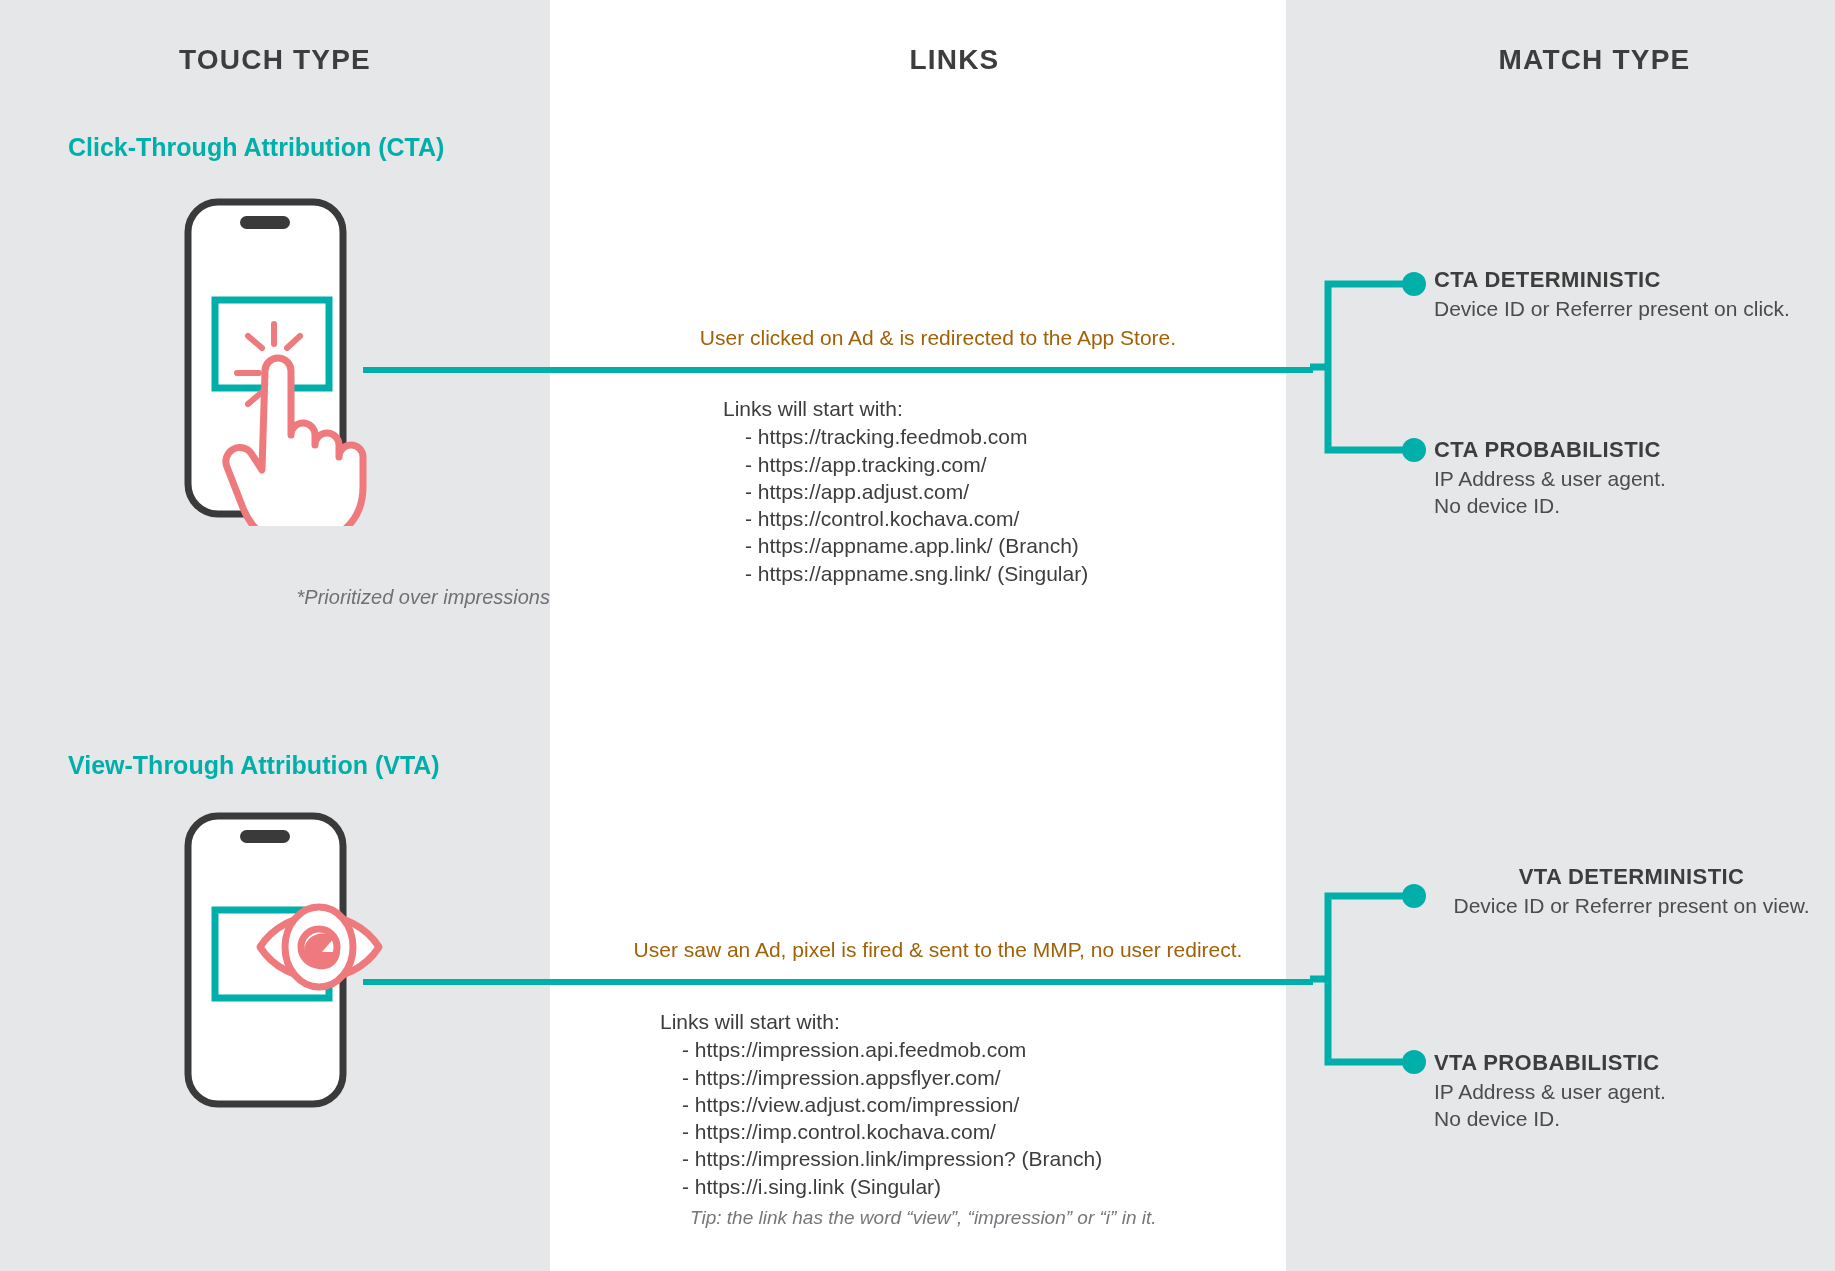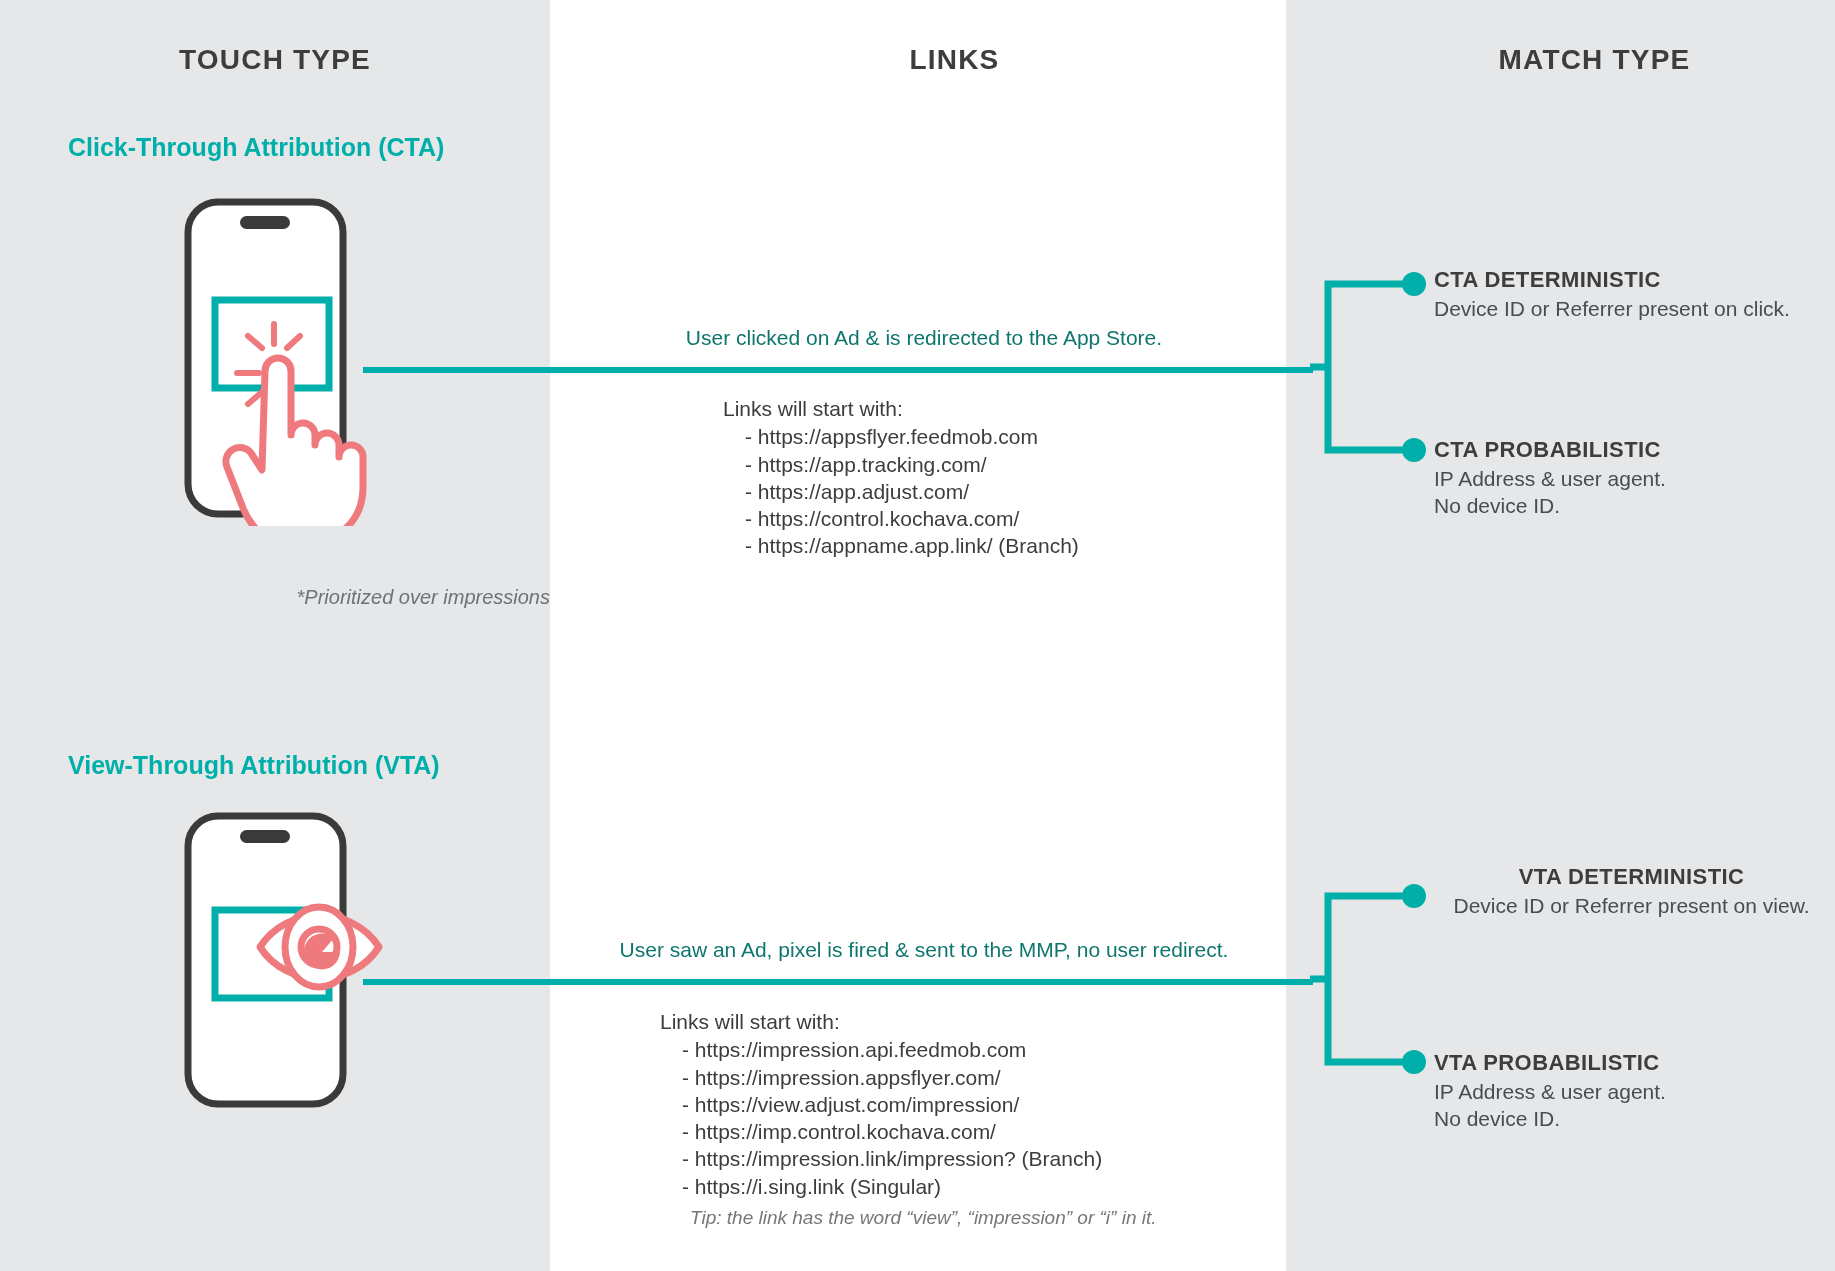--- a/index.html
+++ b/index.html
@@ -75,22 +75,22 @@
     font-size:21px;color:#4A4C4F;line-height:1.28;margin:0;
   }
   #m-cta-det{top:267px;}
   #m-cta-prob{top:437px;}
   #m-vta-det{top:864px;text-align:center;}
   #m-vta-prob{top:1050px;}
 
   
   .lead{
     position:absolute;
-    font-size:21px;color:#0f766e;
-    text-align:center;width:736px;left:556px;
+    font-size:21px;color:#a16207;
+    text-align:center;width:736px;left:570px;
   }
   #cta-lead{top:326px;}
   #vta-lead{top:938px;}
 
   .linkblock{position:absolute;font-size:21px;color:#3D3D3D;line-height:1.30;}
   #cta-links{left:723px;top:395px;}
   #vta-links{left:660px;top:1008px;}
   .linkblock .lbl{display:block;margin-bottom:1px;}
   .linkblock .li{display:block;padding-left:22px;}
   .tip{
@@ -148,25 +148,26 @@
 </div>
 
 <div class="note" id="cta-note">*Prioritized over impressions</div>
 
 <div class="hline" id="cta-hline"></div>
 
 <div class="lead" id="cta-lead">User clicked on Ad &amp; is redirected to the App Store.</div>
 
 <div class="linkblock" id="cta-links">
   <span class="lbl">Links will start with:</span>
-  <span class="li">- https://appsflyer.feedmob.com</span>
+  <span class="li">- https://tracking.feedmob.com</span>
   <span class="li">- https://app.tracking.com/</span>
   <span class="li">- https://app.adjust.com/</span>
   <span class="li">- https://control.kochava.com/</span>
   <span class="li">- https://appname.app.link/ (Branch)</span>
+  <span class="li">- https://appname.sng.link/ (Singular)</span>
 </div>
 
 <div class="bracket" id="cta-bracket" style="left:1310px;top:262px;">
   <svg width="130" height="200" viewBox="0 0 130 200" xmlns="http://www.w3.org/2000/svg">
     <path d="M0 105 H18 M18 105 V22 H100 M18 105 V188 H100" fill="none" stroke="#00AFAA" stroke-width="7" stroke-linecap="square"></path>
     <circle cx="104" cy="22" r="12" fill="#00AFAA"></circle>
     <circle cx="104" cy="188" r="12" fill="#00AFAA"></circle>
   </svg>
 </div>
 

